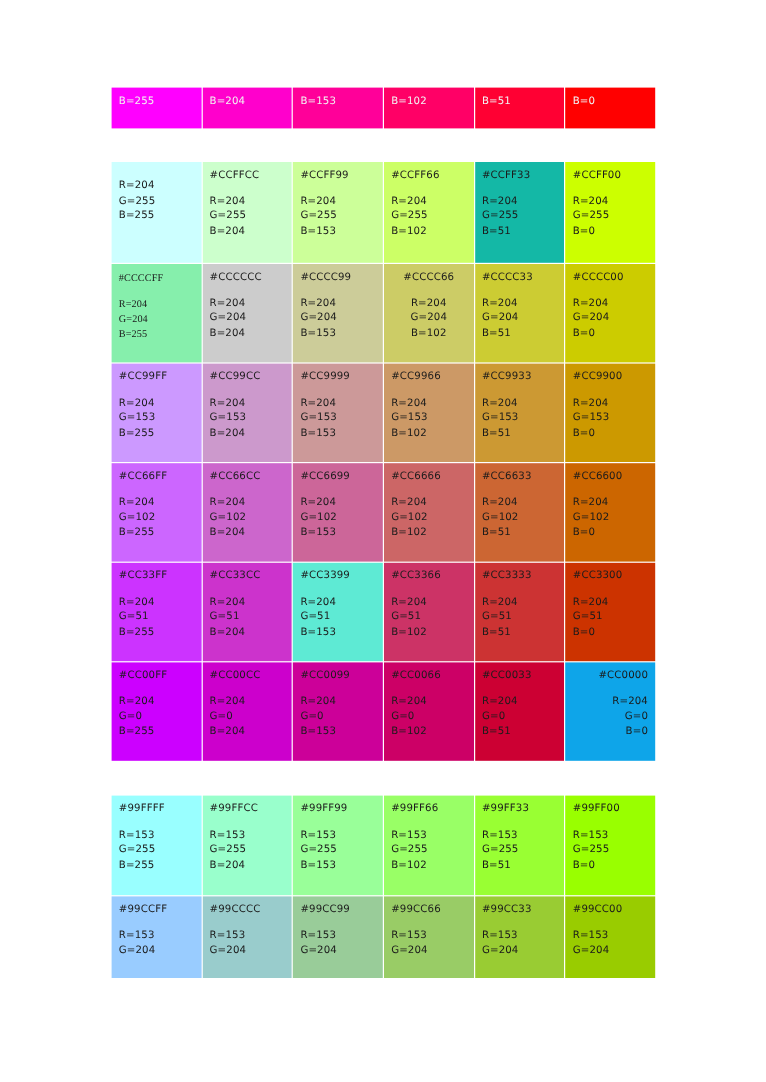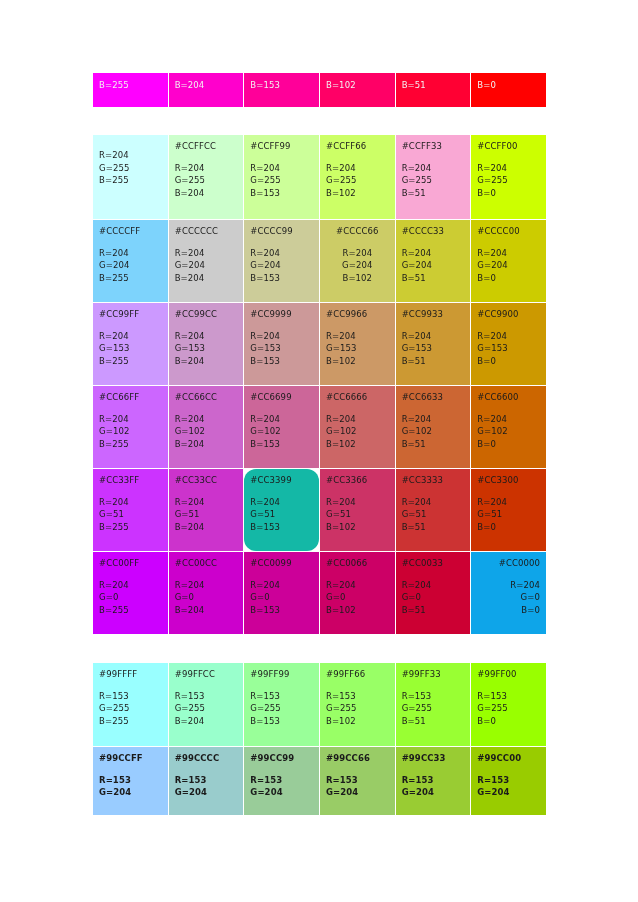--- a/index.html
+++ b/index.html
@@ -80,21 +80,20 @@
 
   
   #table-99 {
     top: 662px;
   }
   #table-99 td {
     height: 83px;
   }
   #table-99 tr.truncated td {
     height: 68px;
-    font-weight: bold;
   }
 
   .light-text td { color: #f4f4f4; }
   .dark-text td  { color: #1b1b1b; }
 </style>
 </head>
 <body>
 
 <div class="page">
 
@@ -142,35 +141,35 @@
             <span class="rgb-line">R=204</span>
             <span class="rgb-line">G=255</span>
             <span class="rgb-line">B=153</span>
           </td>
           <td title="#CCFF66" style="background: rgb(204, 255, 102);">
             <span class="hex">#CCFF66</span>
             <span class="rgb-line">R=204</span>
             <span class="rgb-line">G=255</span>
             <span class="rgb-line">B=102</span>
           </td>
-          <td title="#CCFF33" style="background: #f9a8d4;">
+          <td title="#CCFF33" style="background: #14b8a6;">
             <span class="hex">#CCFF33</span>
             <span class="rgb-line">R=204</span>
             <span class="rgb-line">G=255</span>
             <span class="rgb-line">B=51</span>
           </td>
           <td title="#CCFF00" style="background: rgb(204, 255, 0);">
             <span class="hex">#CCFF00</span>
             <span class="rgb-line">R=204</span>
             <span class="rgb-line">G=255</span>
             <span class="rgb-line">B=0</span>
           </td>
         </tr>
         <tr>
-          <td title="#CCCCFF" style="background: #7dd3fc;">
+          <td title="#CCCCFF" style="background: #86efac; font-family: Liberation Serif, serif;">
             <span class="hex">#CCCCFF</span>
             <span class="rgb-line">R=204</span>
             <span class="rgb-line">G=204</span>
             <span class="rgb-line">B=255</span>
           </td>
           <td title="#CCCCCC" style="background: rgb(204, 204, 204);">
             <span class="hex">#CCCCCC</span>
             <span class="rgb-line">R=204</span>
             <span class="rgb-line">G=204</span>
             <span class="rgb-line">B=204</span>
@@ -282,21 +281,21 @@
             <span class="rgb-line">R=204</span>
             <span class="rgb-line">G=51</span>
             <span class="rgb-line">B=255</span>
           </td>
           <td title="#CC33CC" style="background: rgb(204, 51, 204);">
             <span class="hex">#CC33CC</span>
             <span class="rgb-line">R=204</span>
             <span class="rgb-line">G=51</span>
             <span class="rgb-line">B=204</span>
           </td>
-          <td title="#CC3399" style="background: #14b8a6; border-radius: 12px;">
+          <td title="#CC3399" style="background: #5eead4;">
             <span class="hex">#CC3399</span>
             <span class="rgb-line">R=204</span>
             <span class="rgb-line">G=51</span>
             <span class="rgb-line">B=153</span>
           </td>
           <td title="#CC3366" style="background: rgb(204, 51, 102);">
             <span class="hex">#CC3366</span>
             <span class="rgb-line">R=204</span>
             <span class="rgb-line">G=51</span>
             <span class="rgb-line">B=102</span>

